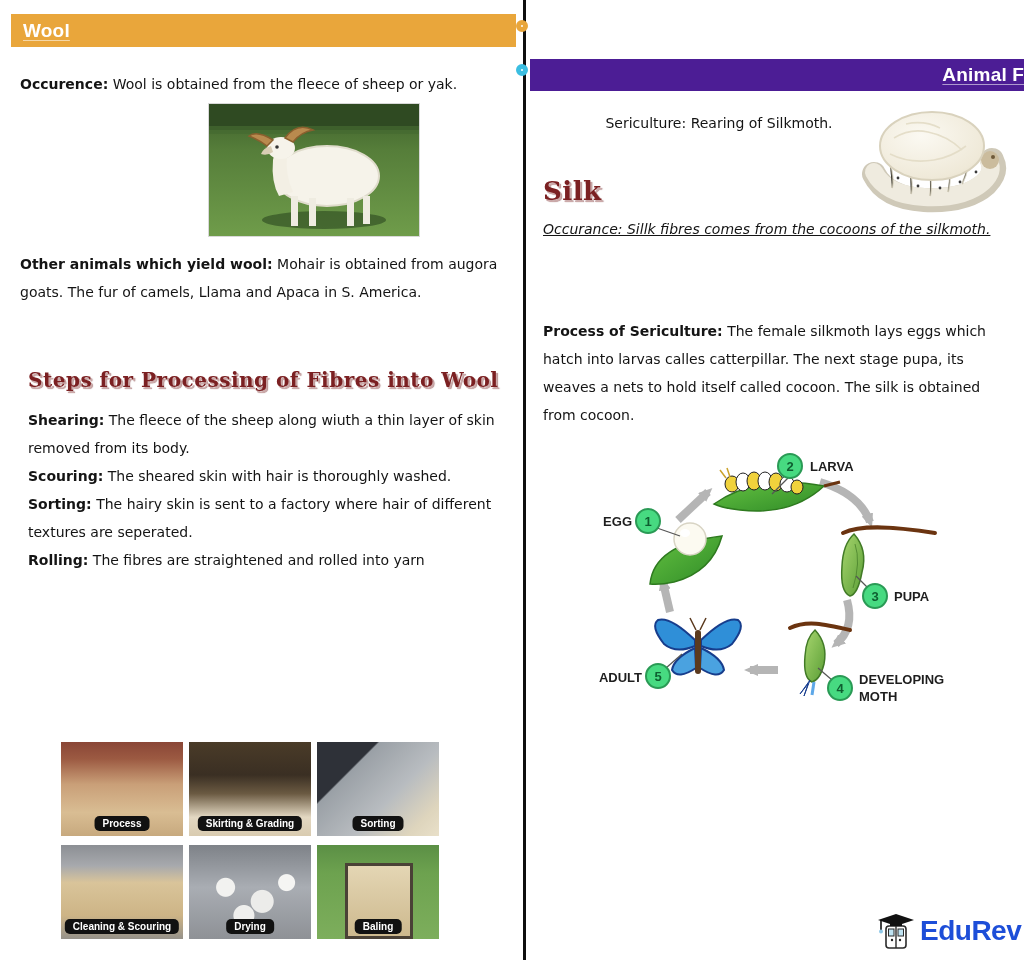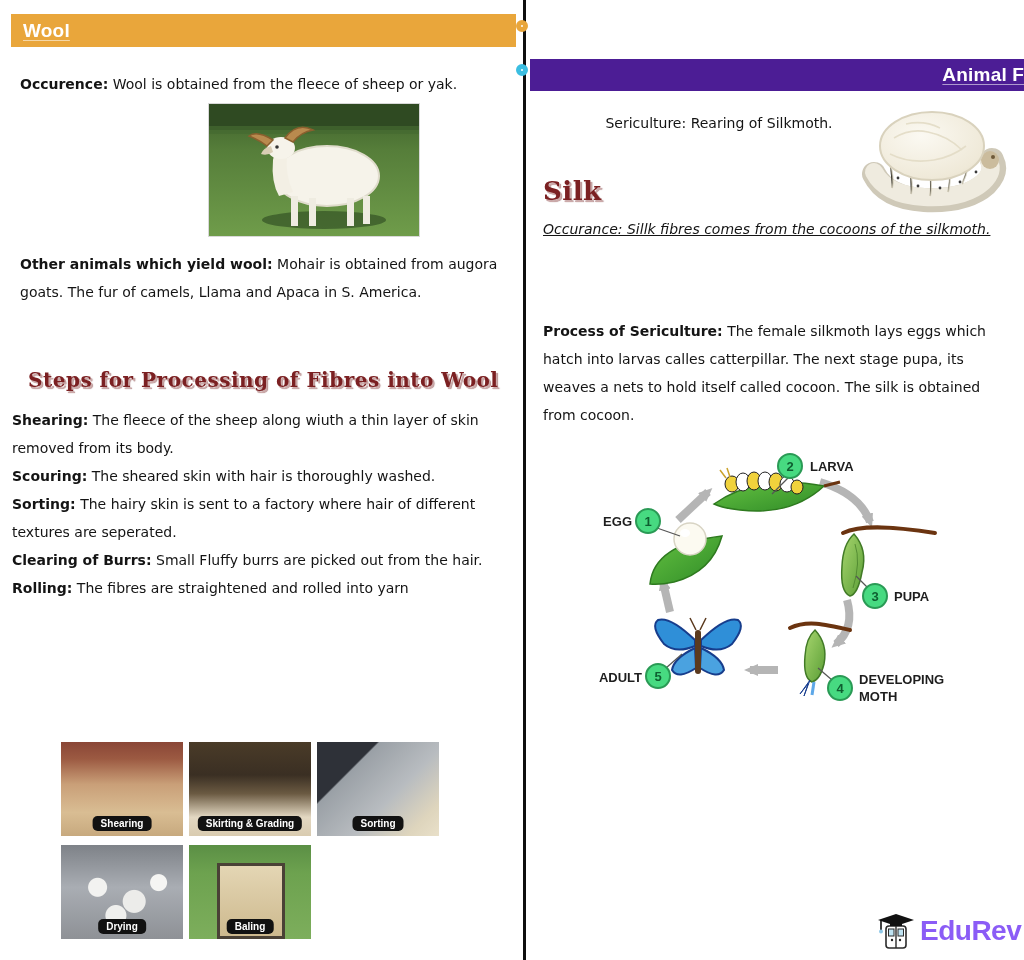--- a/index.html
+++ b/index.html
@@ -36,21 +36,21 @@
   .ph1 { background:linear-gradient(180deg,#8a4636 0%,#9c5a42 18%,#c99f78 45%,#d9bd93 75%,#c7a97e 100%); }
   .ph2 { background:linear-gradient(180deg,#4a3b28 0%,#3a2f23 35%,#6b5a42 55%,#e3d8c2 80%,#d9cbb0 100%); }
   .ph3 { background:linear-gradient(135deg,#2e3138 0%,#2e3138 28%,#9aa0a6 29%,#b8bcc0 60%,#ded5bd 85%,#e9e0c9 100%); }
   .ph4 { background:linear-gradient(180deg,#8c8f94 0%,#a7a9ad 22%,#d9c49a 40%,#cdb486 75%,#96928a 100%); }
   .ph5 { background:radial-gradient(circle at 30% 45%, #f2f2f0 0 9px, transparent 10px), radial-gradient(circle at 60% 60%, #ececea 0 11px, transparent 12px), radial-gradient(circle at 80% 40%, #f5f5f3 0 8px, transparent 9px), radial-gradient(circle at 45% 75%, #efefed 0 10px, transparent 11px), linear-gradient(180deg,#7e8288 0%,#a9adb3 45%,#8e9196 100%); }
   .ph6 { background:linear-gradient(180deg,#5b8f45 0%,#6da24f 30%,#7dae5c 100%); }
   .ph6::before { content:""; position:absolute; left:28px; top:18px; width:62px; height:70px; background:linear-gradient(180deg,#e4d6b4,#cdb98e); border:3px solid #4a4136; }
 
   
   .brand { position:absolute; left:876px; top:910px; display:flex; align-items:center; gap:4px; }
-  .brand .name { font-family:"Liberation Sans", sans-serif; font-size:28px; font-weight:600; color:#8b5cf6; letter-spacing:-0.5px; }
+  .brand .name { font-family:"Liberation Sans", sans-serif; font-size:28px; font-weight:600; color:#1d4ed8; letter-spacing:-0.5px; }
 
   .lifecycle { position:absolute; left:562px; top:432px; }
   svg text { font-family:"Liberation Sans", sans-serif; }
 </style>
 </head>
 <body>
 
 <div class="page">
 
   <div class="vline"></div>
@@ -97,37 +97,39 @@
     </svg>
   </div>
 
   <div class="txt" style="left:20px; top:250px; width:486px;">
     <b>Other animals which yield wool:</b>
     <span>Mohair is obtained from augora goats. The fur of camels, Llama and Apaca in S. America.</span>
   </div>
 
   <div class="maroon-head" style="left:28px; top:356px; font-size:20px;">Steps for Processing of Fibres into Wool</div>
 
-  <div class="txt" style="left:12px; top:406px; width:497px;">
+  <div class="txt" style="left:28px; top:406px; width:497px;">
     <p><b>Shearing:</b> <span>The fleece of the sheep along wiuth a thin layer of skin removed from its body.</span></p>
     <p><b>Scouring:</b> <span>The sheared skin with hair is thoroughly washed.</span></p>
     <p><b>Sorting:</b> <span>The hairy skin is sent to a factory where hair of different textures are seperated.</span></p>
-    <p><b>Clearing of Burrs:</b> <span>Small Fluffy burrs are picked out from the hair.</span></p>
     <p><b>Rolling:</b> <span>The fibres are straightened and rolled into yarn</span></p>
   </div>
 
   <div class="grid">
     <div class="cell ph1">
-        <span class="pill">Shearing</span>
+        <span class="pill">Process</span>
       </div>
     <div class="cell ph2">
         <span class="pill">Skirting &amp; Grading</span>
       </div>
     <div class="cell ph3">
         <span class="pill">Sorting</span>
+      </div>
+    <div class="cell ph4">
+        <span class="pill">Cleaning &amp; Scouring</span>
       </div>
     <div class="cell ph5">
         <span class="pill">Drying</span>
       </div>
     <div class="cell ph6">
         <span class="pill">Baling</span>
       </div>
   </div>
 
   <div class="txt" style="left:564px; top:109px; width:310px;text-align:center;">Sericulture: Rearing of Silkmoth.</div>

